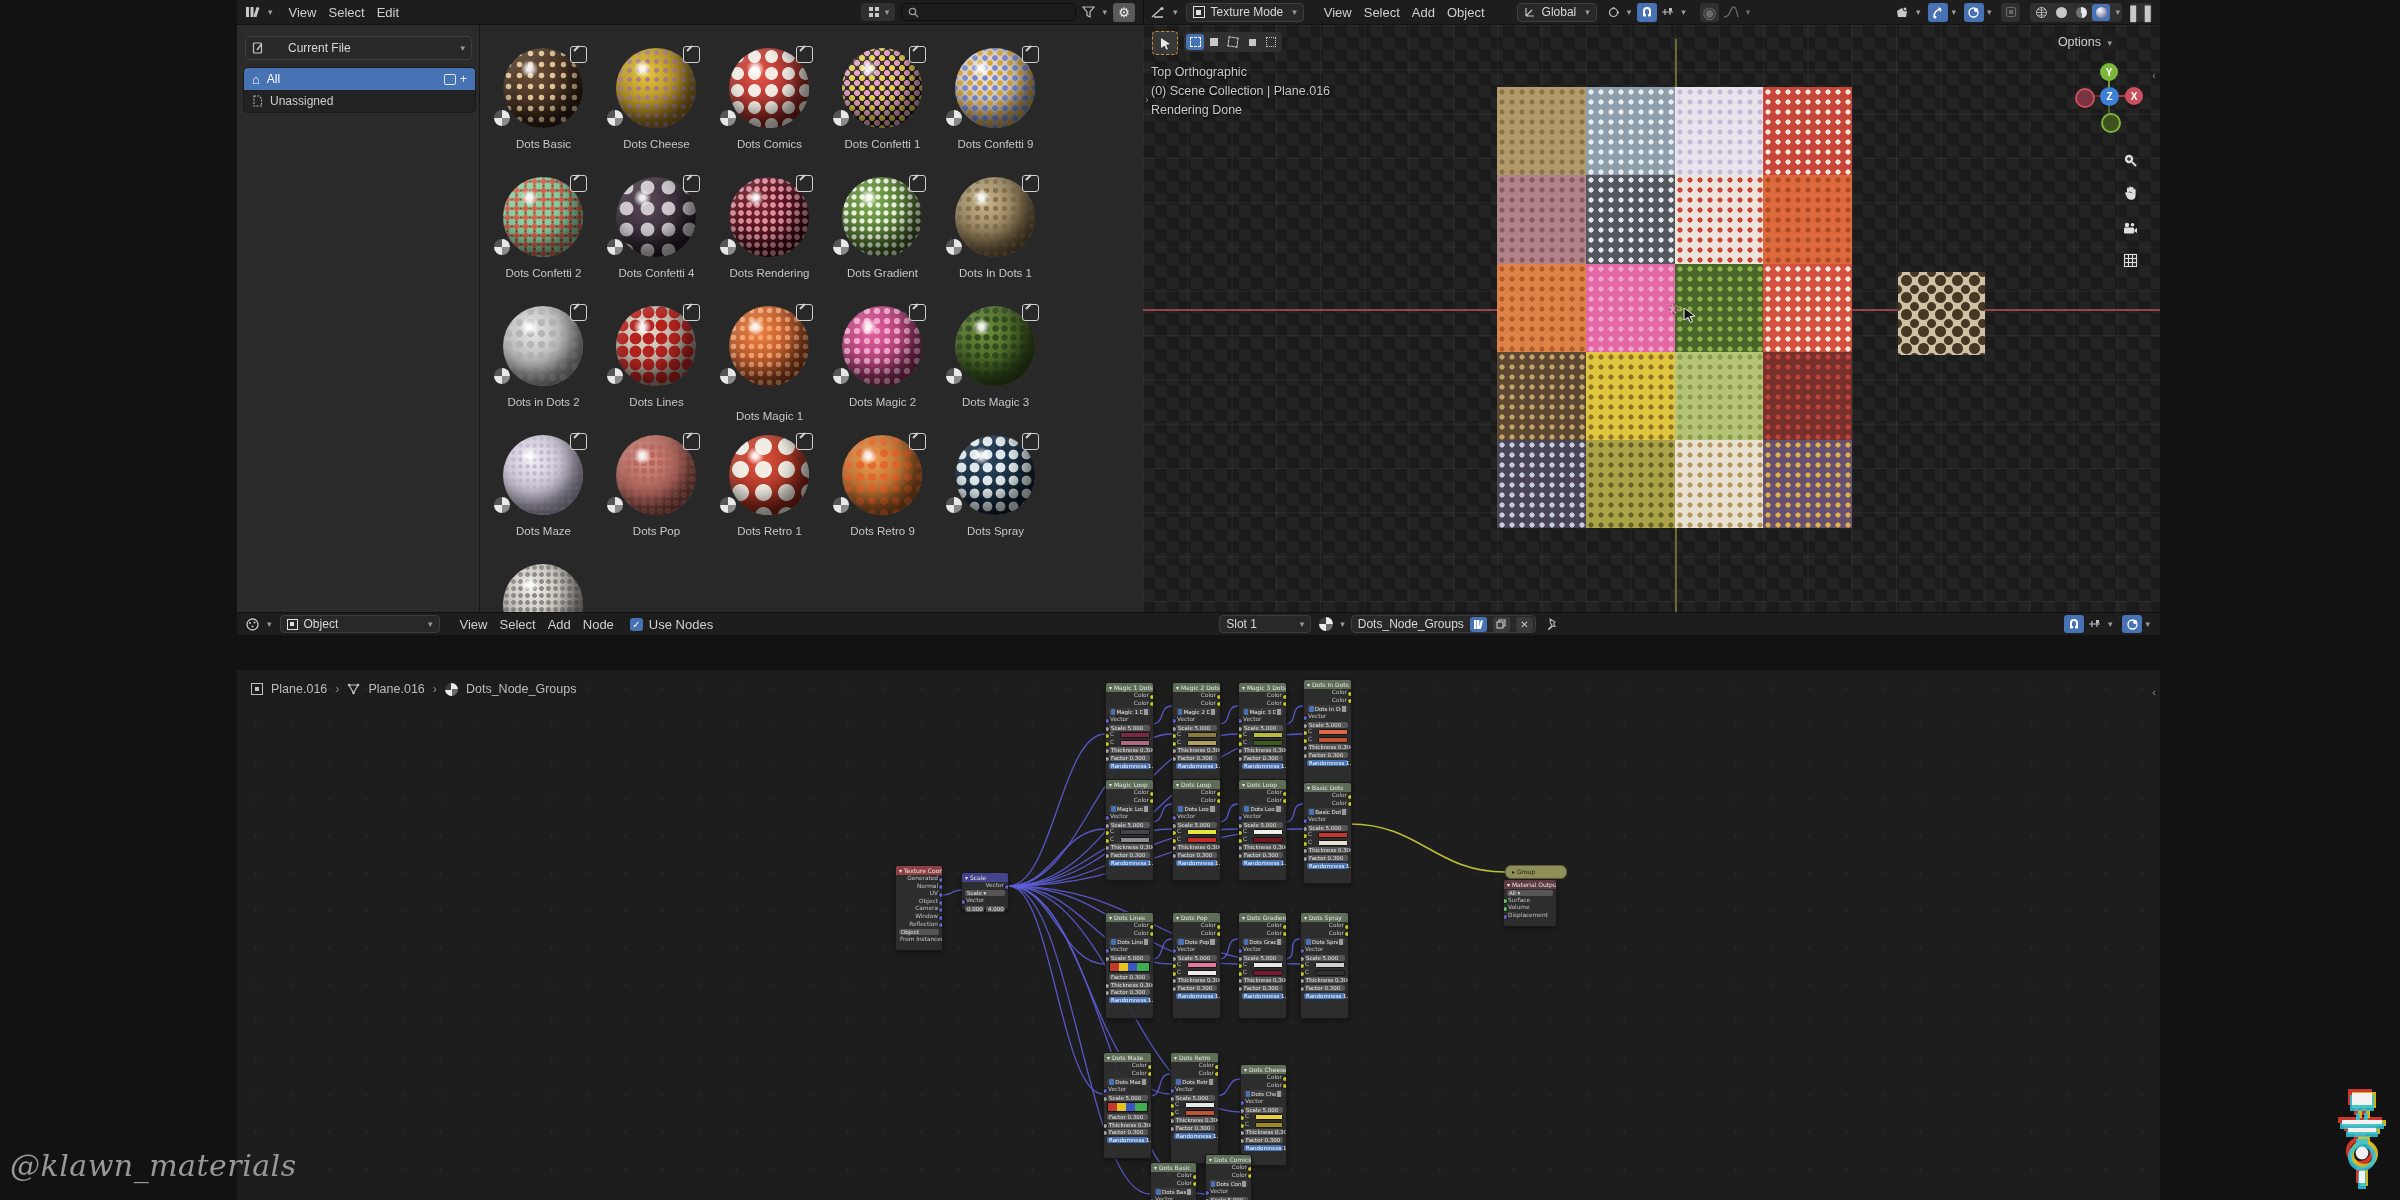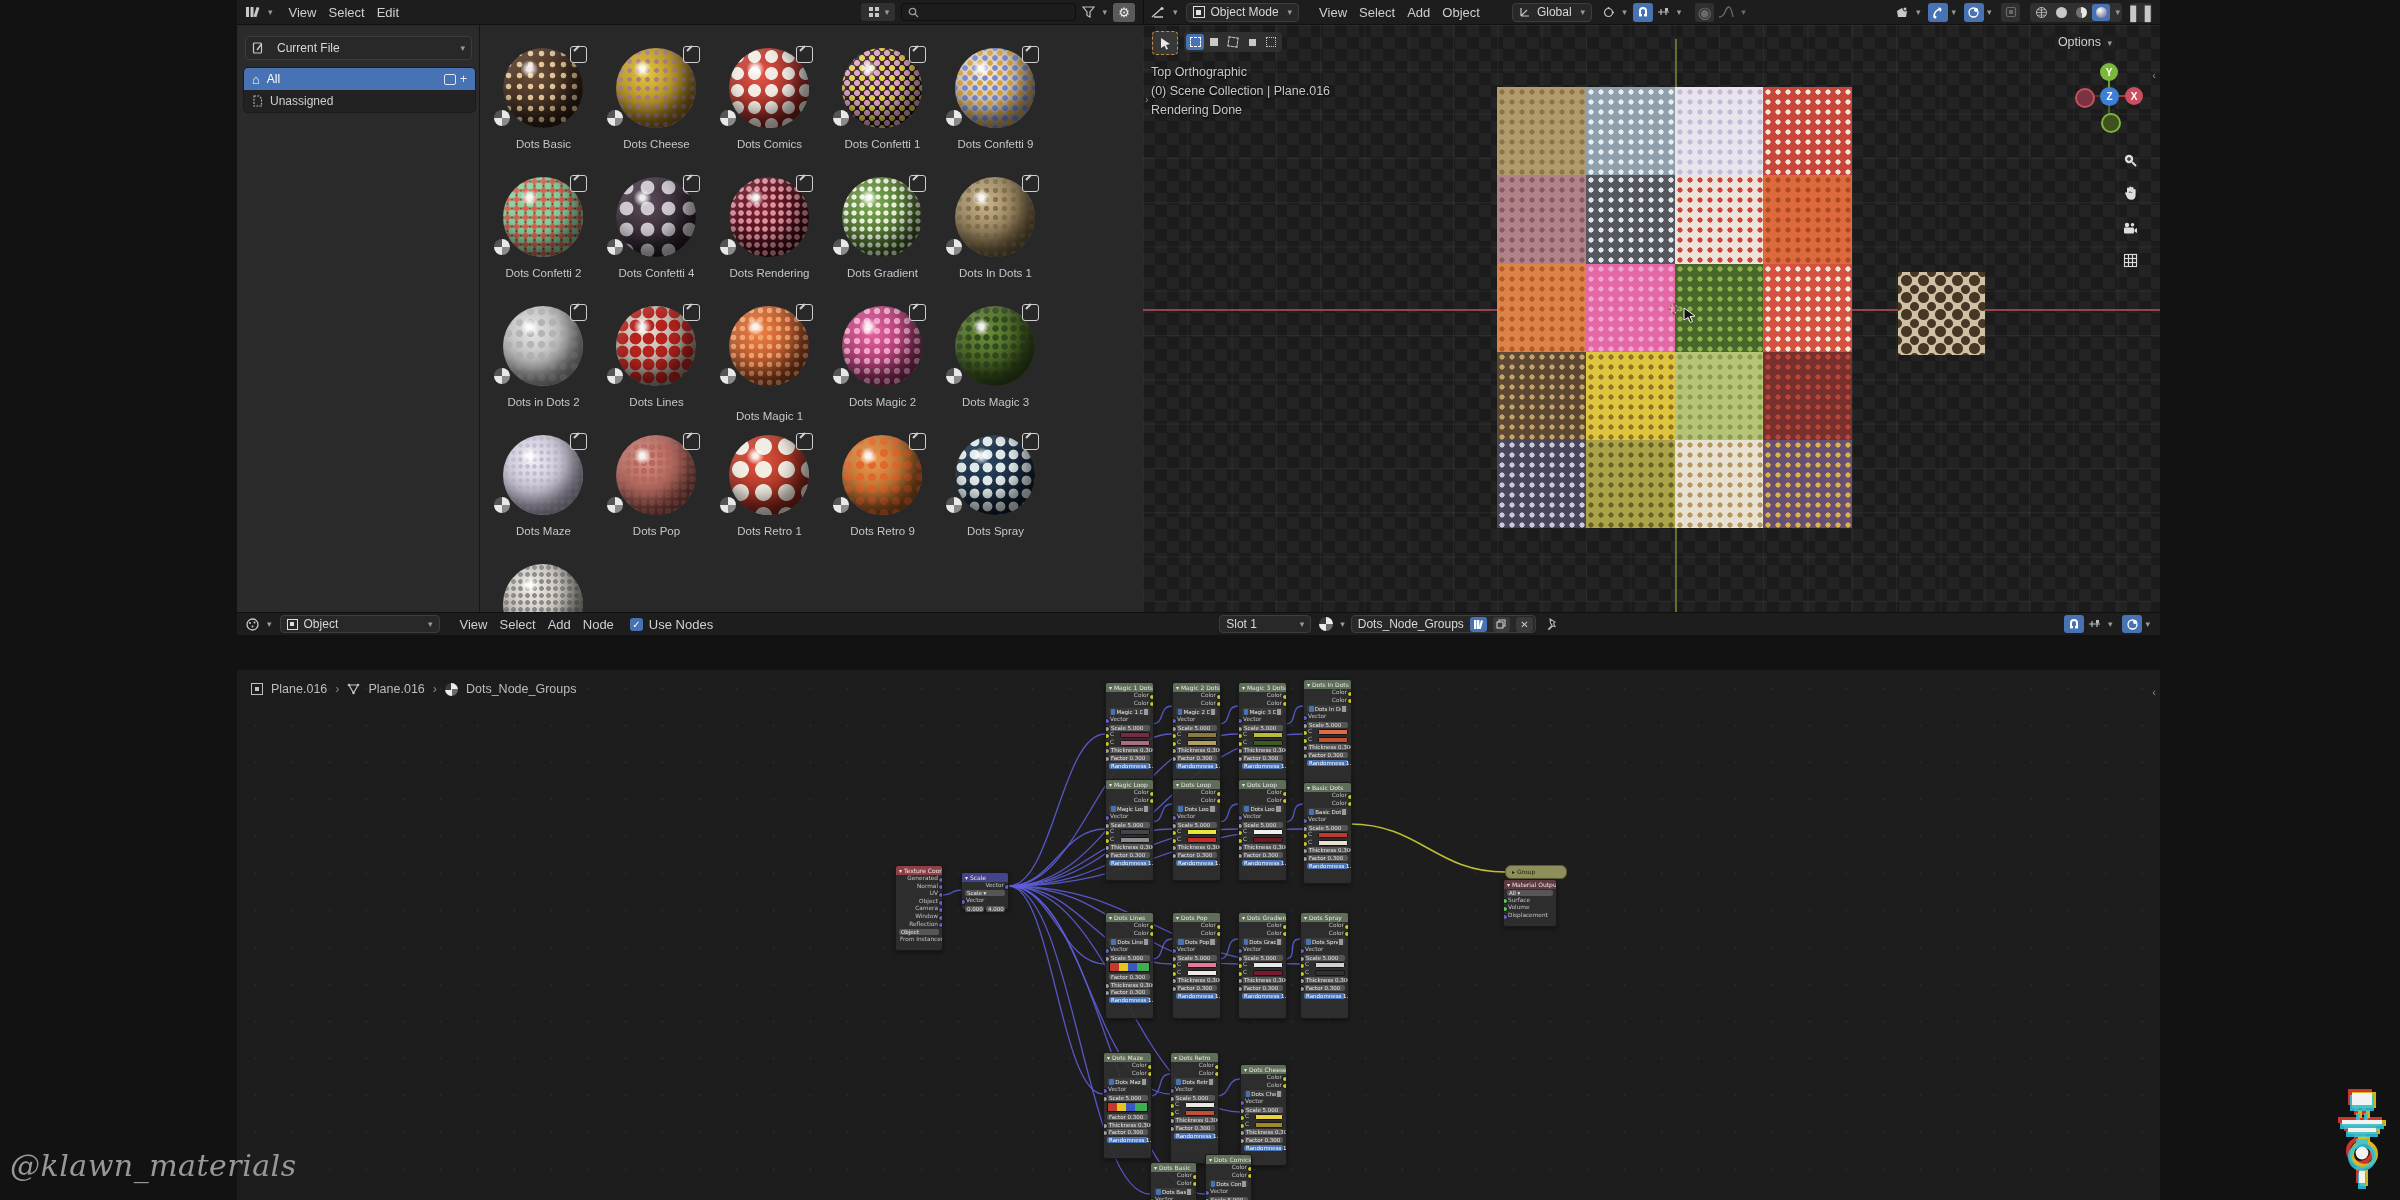--- a/index.html
+++ b/index.html
@@ -102,21 +102,21 @@
   <div class="menurow" style="margin:0 6px;">
     <svg width="13" height="12" viewBox="0 0 13 12">
       <path d="M1 1 H12 L8 6 V11 L5 9.5 V6 Z" fill="none" stroke="#c0c0c0" stroke-width="1.2"></path>
       </svg>
     <span class="chev">▾</span>
   </div>
   <div class="iconbox lit" style="width:22px;height:19px;margin-right:8px;font-size:13px;">⚙</div>
 </div>
 
 <div class="panel" id="sidebar" style="left:237px;top:25px;width:243px;height:587px;">
-  <div class="dd" style="position:absolute;left:8px;top:11px;width:227px;height:24px;gap:13px;">
+  <div class="dd" style="position:absolute;left:8px;top:11px;width:227px;height:24px;gap:24px;">
     <svg width="12" height="12" viewBox="0 0 12 12">
       <rect x="1.5" y="1" width="8" height="10" rx="1" fill="none" stroke="#c8c8c8" stroke-width="1.2"></rect>
       <line x1="9.5" y1="2" x2="5" y2="8" stroke="#c8c8c8" stroke-width="1.4"></line>
       </svg>
     <span>Current File</span>
     <span class="chev" style="margin-left:auto;">▾</span>
   </div>
   <div class="cat-list" style="position:absolute;left:6px;top:42px;width:231px;">
     <div class="cat-row sel">
       <span style="font-size:13px;">⌂</span>
@@ -266,21 +266,21 @@
     <svg width="15" height="13" viewBox="0 0 15 13">
       <path d="M1 11 L11 2 M3 11 H12" stroke="#c8c8c8" stroke-width="1.3" fill="none"></path>
       <circle cx="11" cy="2.5" r="1.6" fill="#c8c8c8"></circle>
       </svg>
     <span class="chev">▾</span>
   </div>
   <div class="dd" style="height:19px;margin-left:8px;gap:6px;">
     <span style="width:10px;height:10px;border:1.5px solid #e0e0e0;display:inline-flex;align-items:center;justify-content:center;">
       <span style="width:5px;height:5px;background:#e0e0e0;display:inline-block;"></span>
       </span>
-    <span>Object Mode</span>
+    <span>Texture Mode</span>
     <span class="chev">▾</span>
   </div>
   <span class="menu-item" style="margin-left:14px;">View</span>
   <span class="menu-item">Select</span>
   <span class="menu-item">Add</span>
   <span class="menu-item">Object</span>
   <div class="dd" style="height:19px;margin-left:26px;gap:6px;">
     <svg width="12" height="12" viewBox="0 0 12 12">
       <path d="M2 10 L2 2 M2 10 L10 10 M2 10 L8 4" stroke="#c8c8c8" stroke-width="1.2" fill="none"></path>
       </svg>

